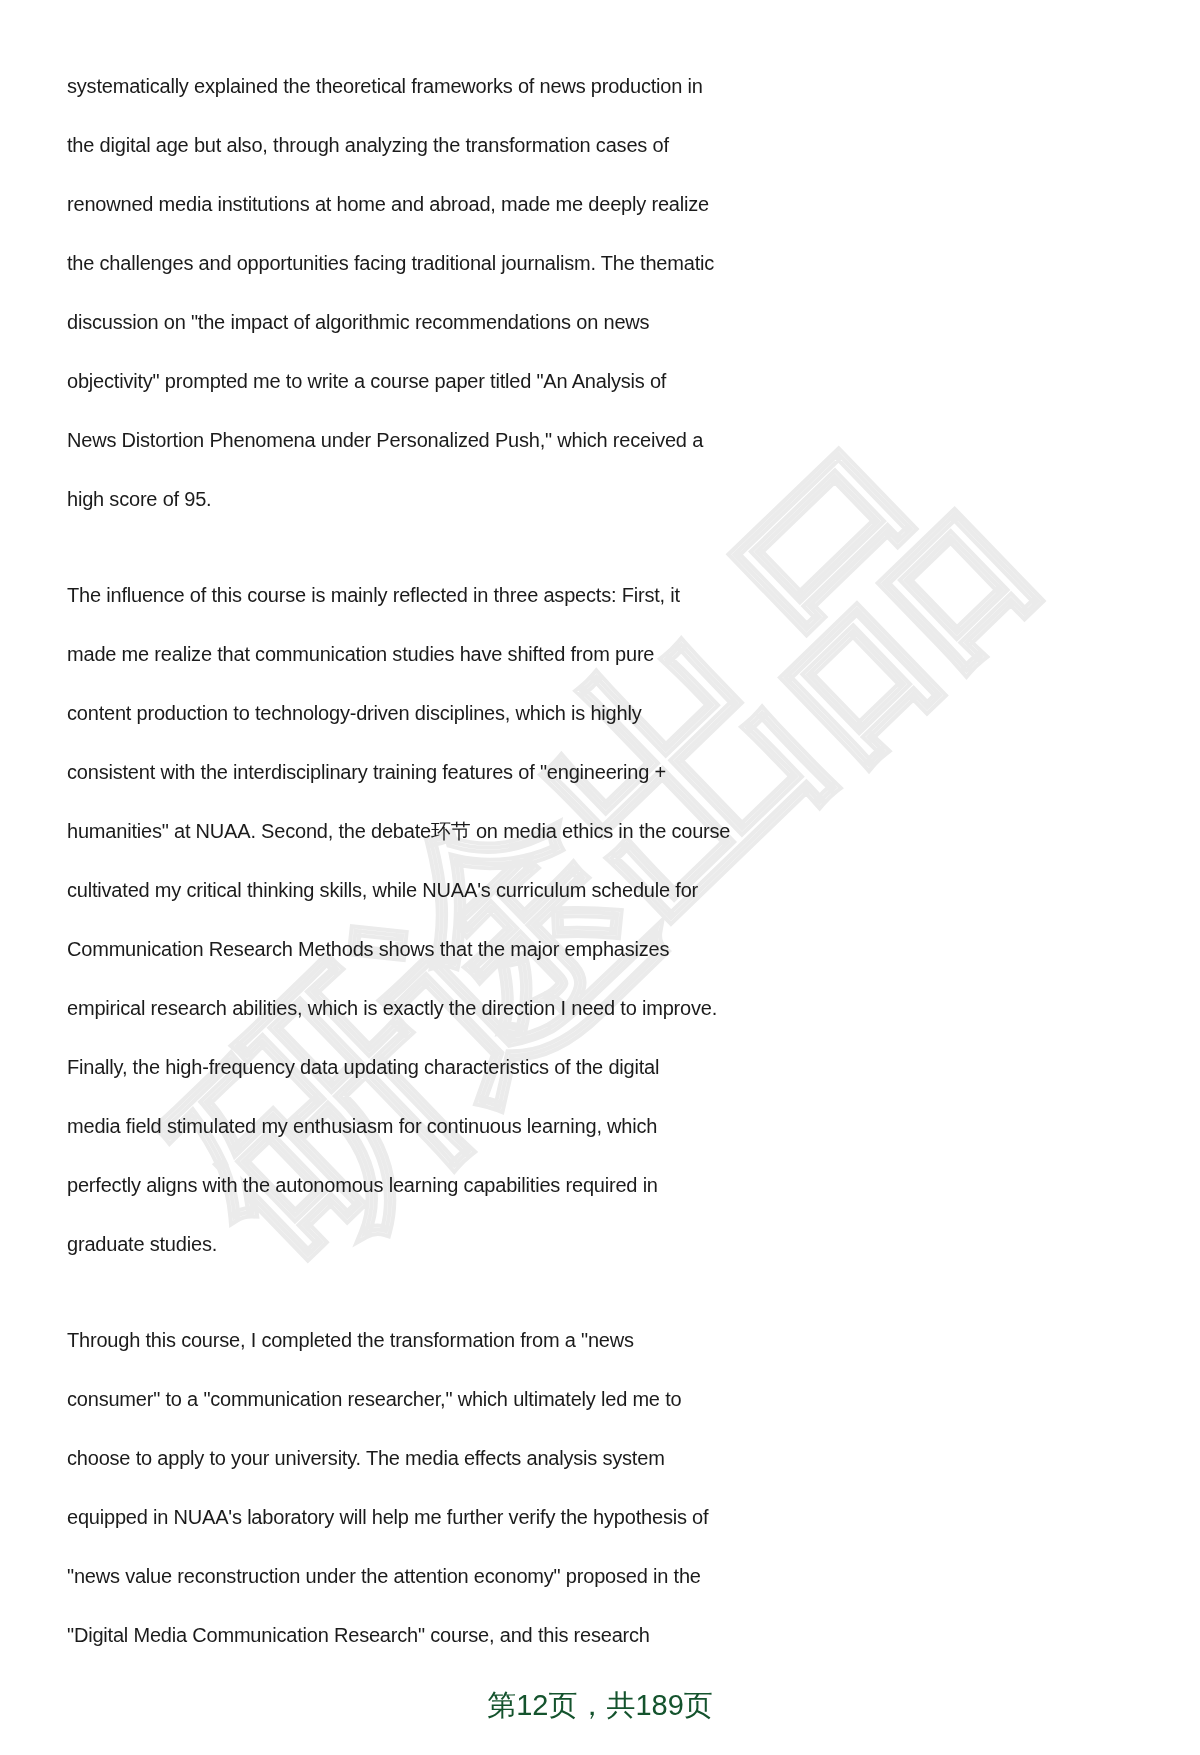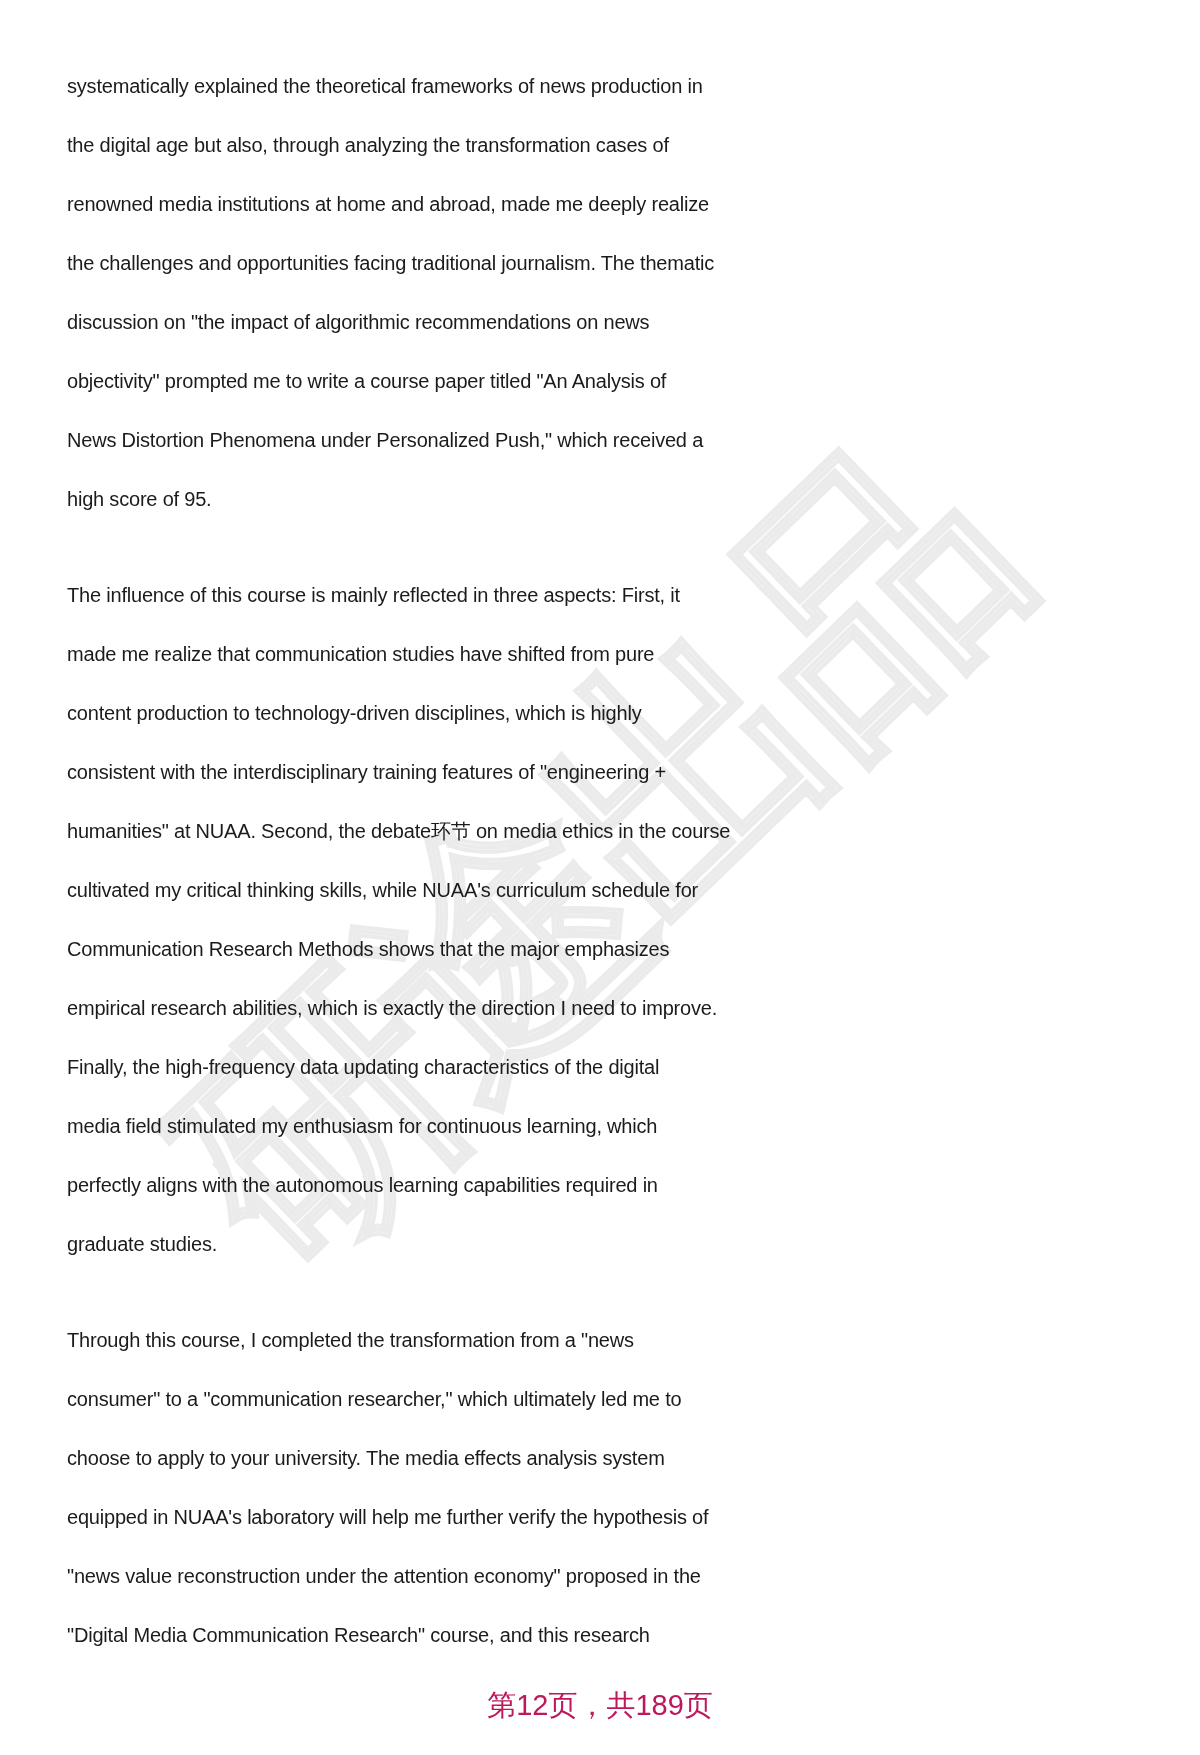--- a/index.html
+++ b/index.html
@@ -58,21 +58,21 @@
   
   .footer {
     position: absolute;
     z-index: 2;
     left: 0;
     right: 0;
     top: 1684px;
     text-align: center;
     font-size: 29px;
     line-height: 42px;
-    color: #be185d;
+    color: #14532d;
   }
 </style>
 </head>
 <body>
 
 <div class="page">
 
   <div class="watermark" aria-hidden="true">
     <span class="wm-text">研途出品</span>
   </div>

